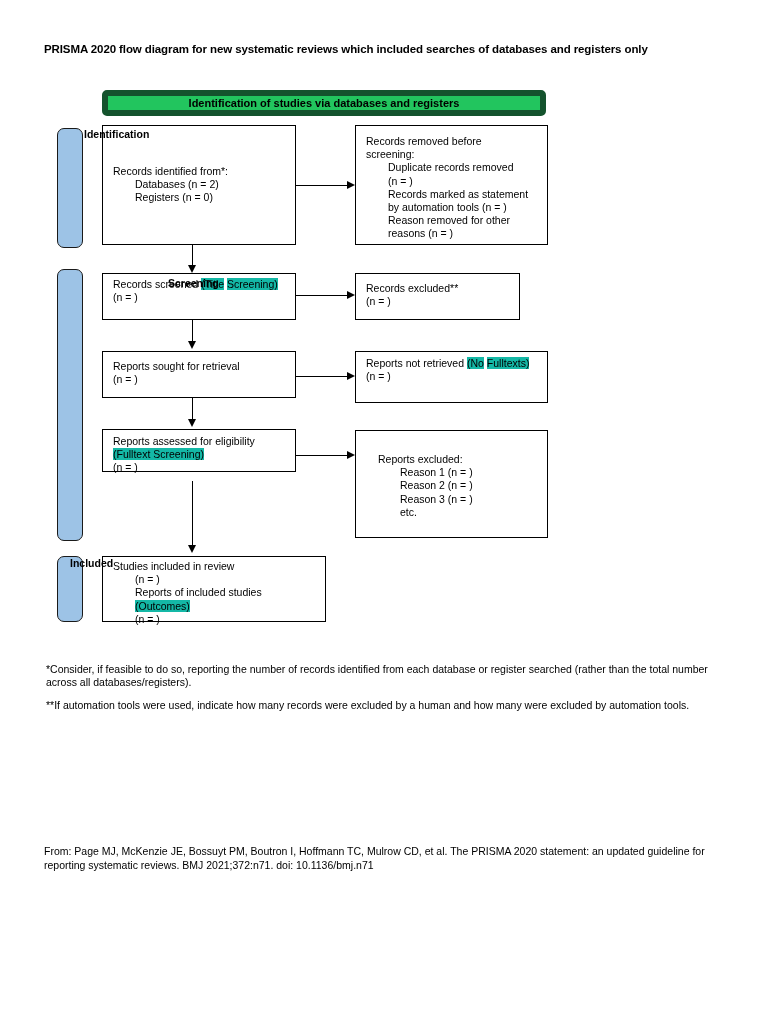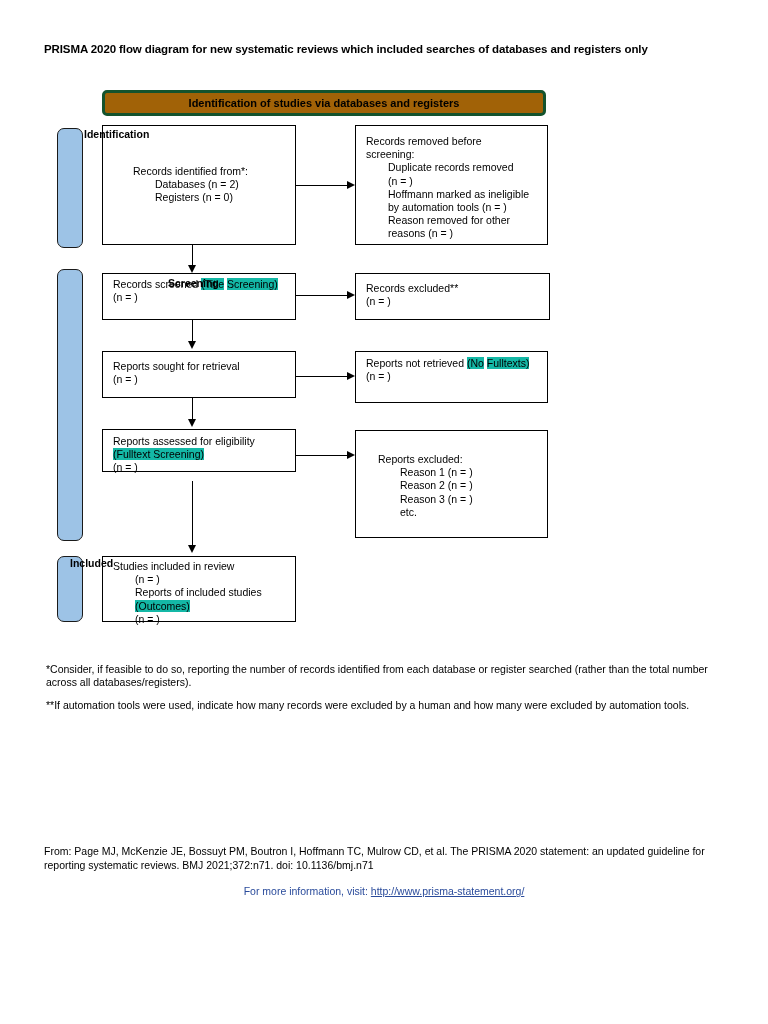--- a/index.html
+++ b/index.html
@@ -32,22 +32,22 @@
     letter-spacing: -0.1px;
     line-height: 14px;
   }
   
   .banner {
     position: absolute;
     left: 102px;
     top: 90px;
     width: 444px;
     height: 26px;
-    background: #a16207;
-    border: 3px solid #14532d;
+    background: #22c55e;
+    border: 6px solid #14532d;
     border-radius: 5px;
     display: flex;
     align-items: center;
     justify-content: center;
     font-size: 11px;
     font-weight: bold;
     box-sizing: border-box;
   }
   
   .stage-tab {
@@ -151,55 +151,55 @@
   <div class="stage-tab" style="left:57px; top:128px; width:26px; height:120px;"></div>
   <div class="stage-label" style="left:84px; top:128px;">Identification</div>
 
   <div class="stage-tab" style="left:57px; top:269px; width:26px; height:272px;"></div>
   <div class="stage-label" style="left:168px; top:277px;">Screening</div>
 
   <div class="stage-tab" style="left:57px; top:556px; width:26px; height:66px;"></div>
   <div class="stage-label" style="left:70px; top:557px;">Included</div>
 
   <div class="fbox" style="left:102px; top:125px; width:194px; height:120px;">
-    <div class="txt" style="top:39px;margin-left:20px;">
+    <div class="txt" style="top:39px;">
       <span>Records identified from*:</span>
       <span class="indent">Databases (n = 2)</span>
       <span class="indent">Registers (n = 0)</span>
     </div>
   </div>
 
   <div class="fbox" style="left:355px; top:125px; width:193px; height:120px;">
     <div class="txt" style="top:9px;">
       <span>Records removed </span><span class="ital">before</span><br>
       <span class="ital">screening</span><span>:</span>
       <span class="indent">Duplicate records removed</span>
       <span class="indent">(n = )</span>
-      <span class="indent">Hoffmann marked as ineligible</span>
+      <span class="indent">Records marked as statement</span>
       <span class="indent">by automation tools (n = )</span>
       <span class="indent">Reason removed for other</span>
       <span class="indent">reasons (n = )</span>
     </div>
   </div>
 
   <div class="line-h" style="left:296px; top:185px; width:51px;"></div>
   <div class="arrow-r" style="left:347px; top:181px;"></div>
 
   <div class="line-v" style="left:192px; top:245px; height:23px;"></div>
   <div class="arrow-d" style="left:188px; top:265px;"></div>
 
   <div class="fbox" style="left:102px; top:273px; width:194px; height:47px;">
     <div class="txt" style="top:4px;">
       <span>Records screened</span> <span class="hl">(Title</span>
       <span class="hl">Screening)</span><br>
       <span>(n = )</span>
     </div>
   </div>
 
-  <div class="fbox" style="left:355px; top:273px; width:195px; height:47px;">
+  <div class="fbox" style="left:355px; top:273px; width:165px; height:47px;">
     <div class="txt" style="top:8px;">
       <span>Records excluded**</span><br>
       <span>(n = )</span>
     </div>
   </div>
 
   <div class="line-h" style="left:296px; top:295px; width:51px;"></div>
   <div class="arrow-r" style="left:347px; top:291px;"></div>
 
   <div class="line-v" style="left:192px; top:320px; height:23px;"></div>
@@ -243,34 +243,31 @@
       <span class="indent">etc.</span>
     </div>
   </div>
 
   <div class="line-h" style="left:296px; top:455px; width:51px;"></div>
   <div class="arrow-r" style="left:347px; top:451px;"></div>
 
   <div class="line-v" style="left:192px; top:481px; height:66px;"></div>
   <div class="arrow-d" style="left:188px; top:545px;"></div>
 
-  <div class="fbox" style="left:102px; top:556px; width:194px; height:66px;">
+  <div class="fbox" style="left:102px; top:556px; width:224px; height:66px;">
     <div class="txt" style="top:3px;">
       <span>Studies included in review</span>
       <span class="indent">(n = )</span>
       <span class="indent">Reports of included studies</span>
       <span class="indent"><span class="hl">(Outcomes)</span></span>
       <span class="indent">(n = )</span>
     </div>
   </div>
 
   <div class="footnote" style="top:663px;">*Consider, if feasible to do so, reporting the number of records identified from each database or register searched (rather than the total number across all databases/registers).</div>
   <div class="footnote" style="top:699px;">**If automation tools were used, indicate how many records were excluded by a human and how many were excluded by automation tools.</div>
 
   <div class="citation" style="top:845px;">
     <span class="ital">From:</span><span>  Page MJ, McKenzie JE, Bossuyt PM, Boutron I, Hoffmann TC, Mulrow CD, et al. The PRISMA 2020 statement: an updated guideline for reporting systematic reviews. BMJ 2021;372:n71. doi: 10.1136/bmj.n71</span>
   </div>
 
-  <div class="moreinfo" style="top:885px;">
-    <span>For more information, visit: </span><a class="link" href="#">http://www.prisma-statement.org/</a>
-  </div>
 
 </div>
 
 </body></html>

